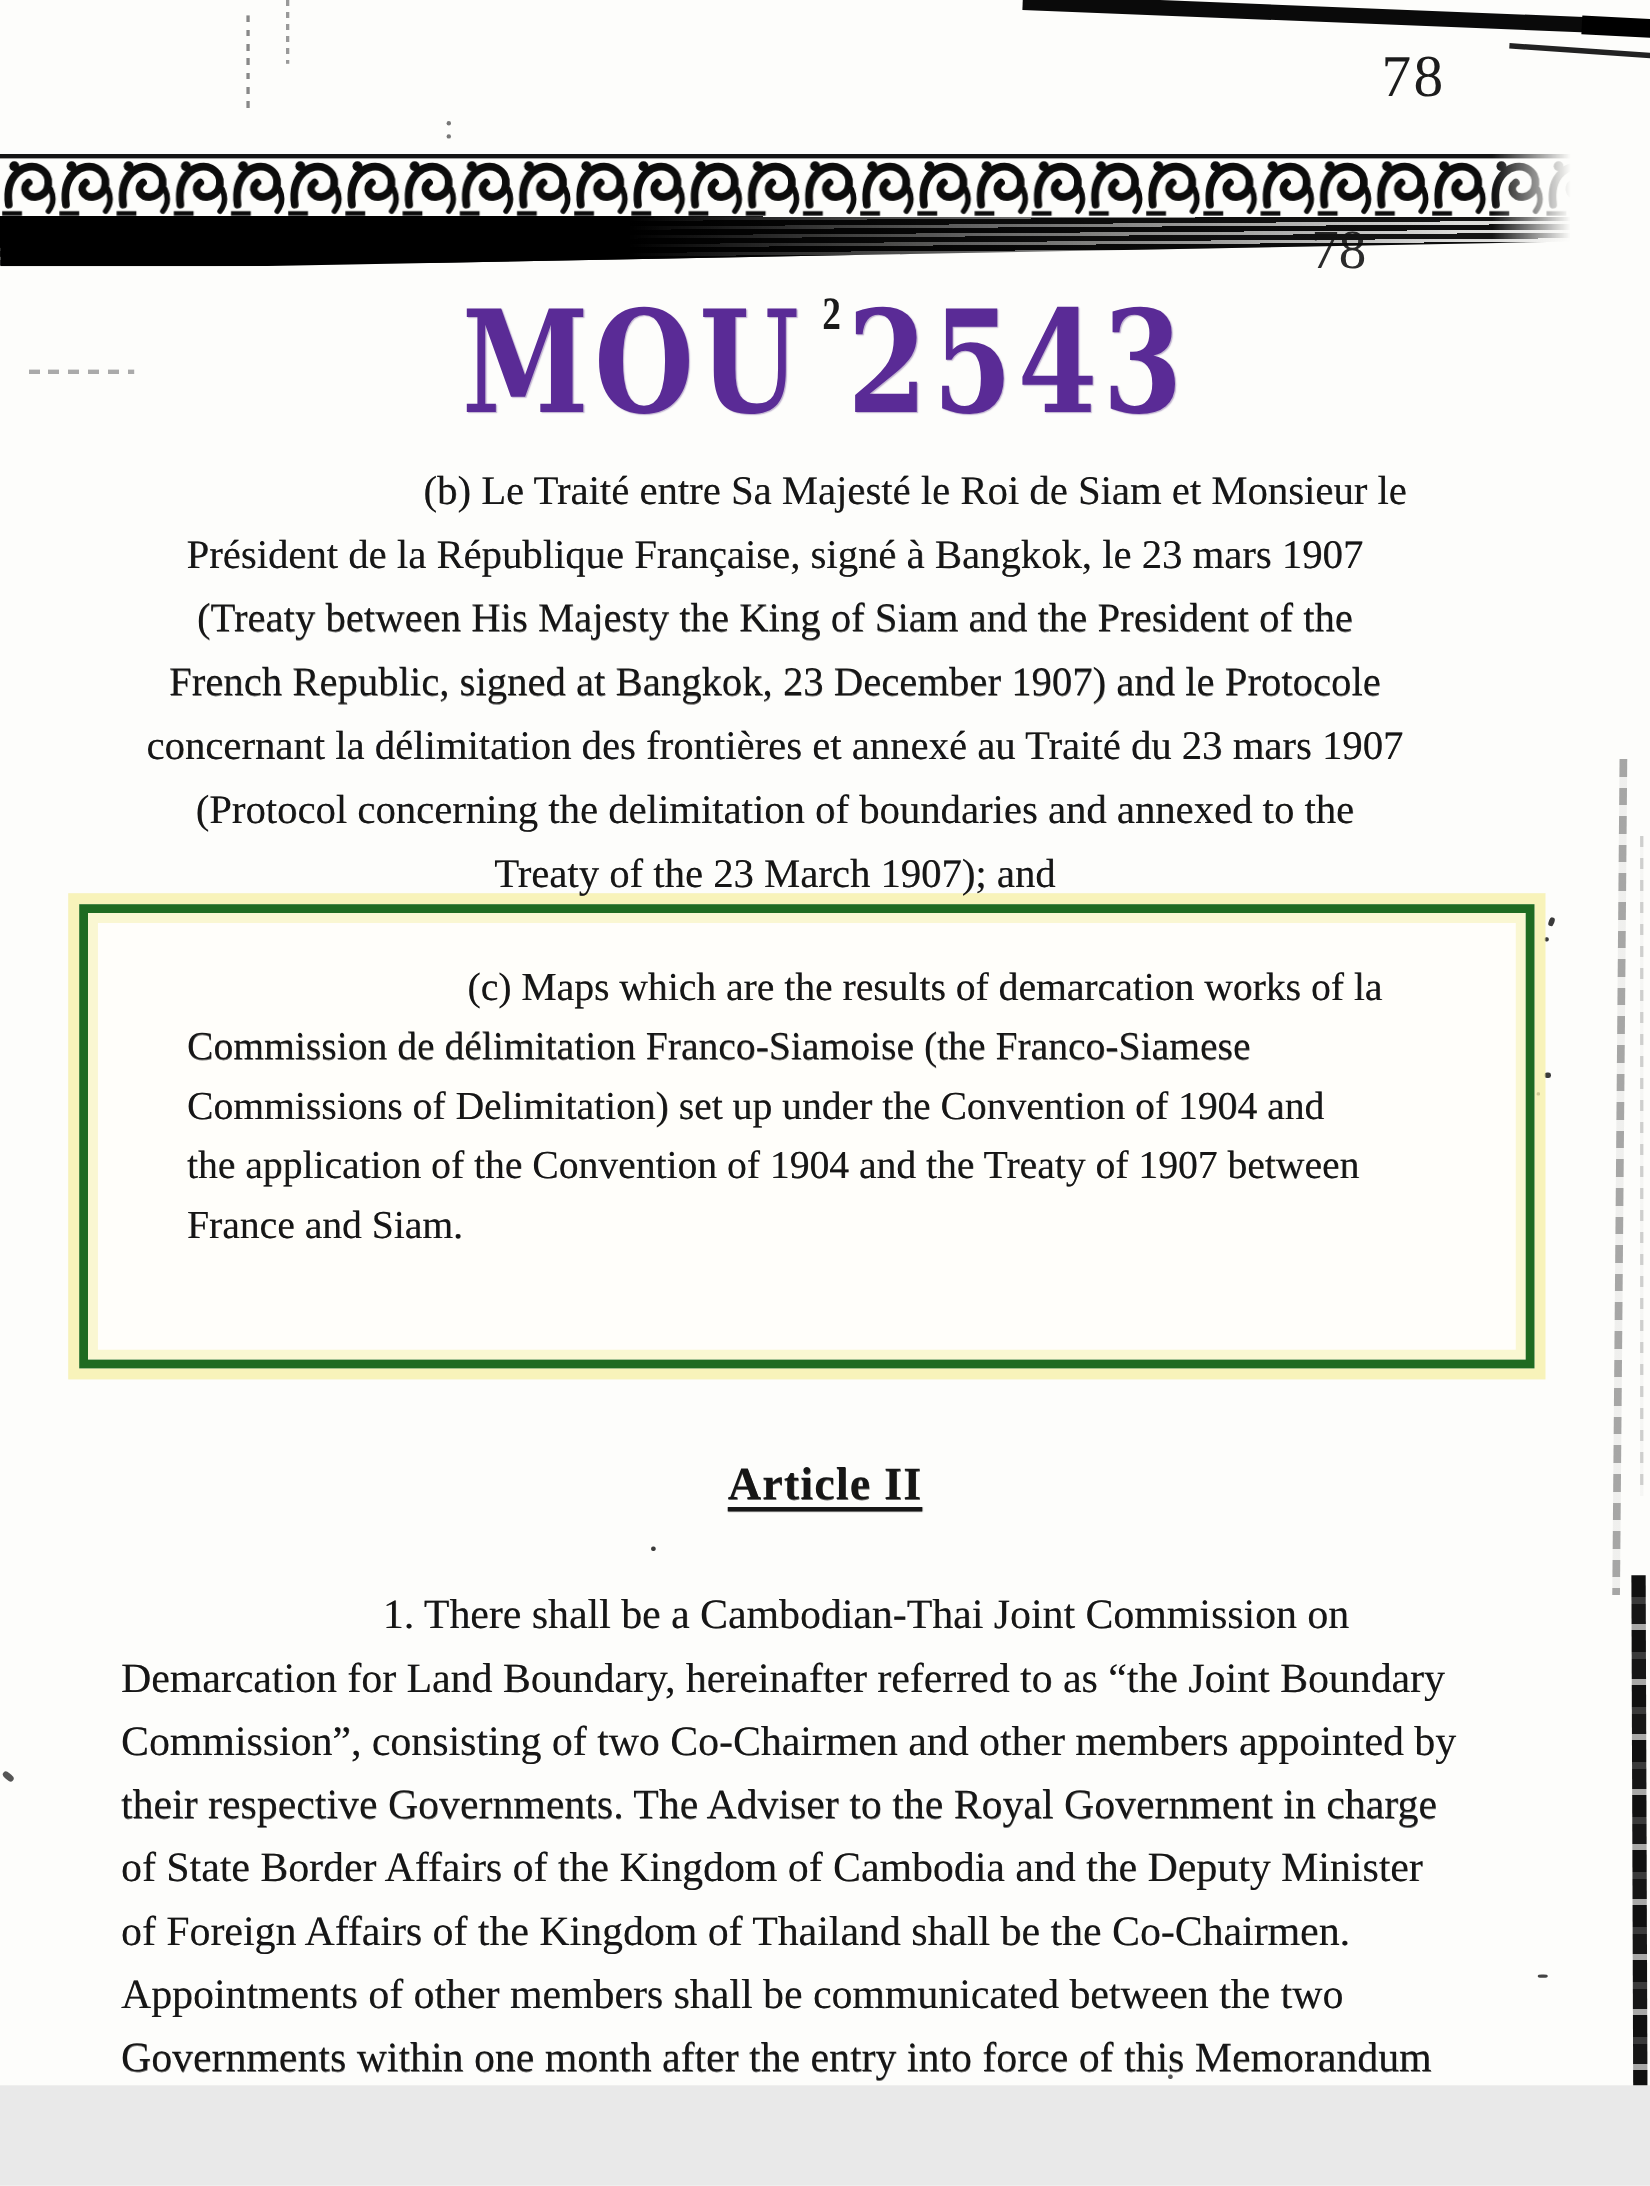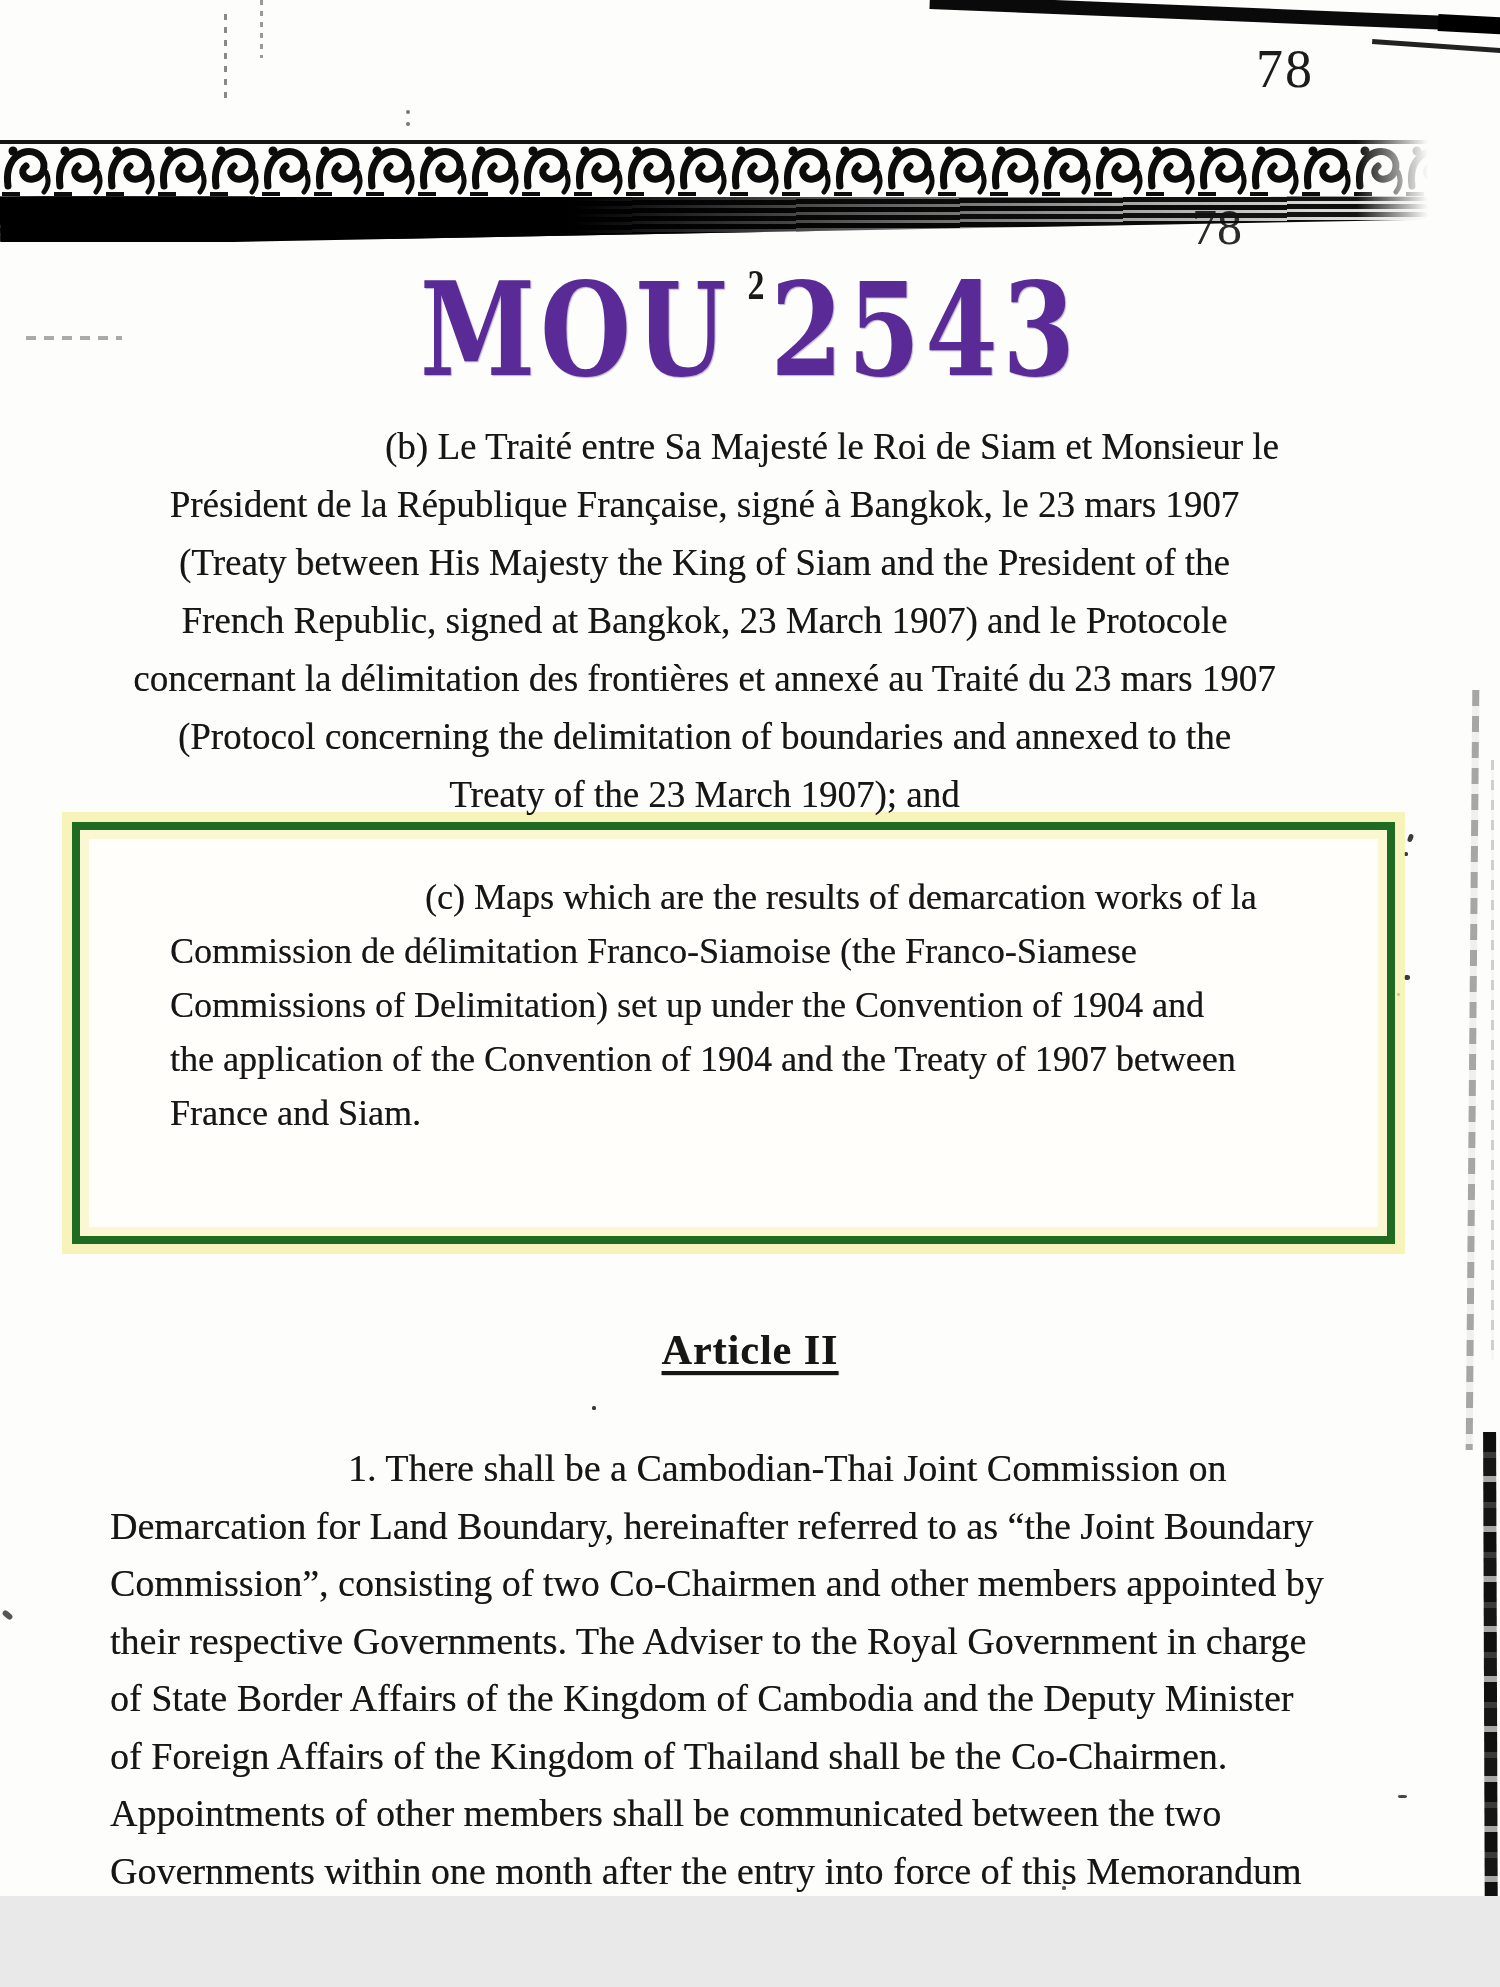--- a/index.html
+++ b/index.html
@@ -109,21 +109,21 @@
   </div>
 
   <div class="abs heading" style="color:#5a2b96;">
     <span>MOU</span><span class="sup" style="color:#1a1a1a;">2</span><span>2543</span>
   </div>
 
   <div class="abs para para-b">
     <div class="line">(b)  Le Traité entre Sa Majesté le Roi de Siam et Monsieur le</div>
     <div class="line">Président de la République Française, signé à Bangkok, le 23 mars 1907</div>
     <div class="line">(Treaty between His Majesty the King of Siam and the President of the</div>
-    <div class="line">French Republic, signed at Bangkok, 23 March 1907) and le Protocole</div>
+    <div class="line">French Republic, signed at Bangkok, 23 December 1907) and le Protocole</div>
     <div class="line">concernant la délimitation des frontières et annexé au Traité du 23 mars 1907</div>
     <div class="line">(Protocol concerning the delimitation of boundaries and annexed to the</div>
     <div class="line">Treaty of the 23 March 1907); and</div>
   </div>
 
   <div class="abs green-box">
     <div class="box-text">
       <div class="line">(c)  Maps which are the results of demarcation works of la</div>
       <div class="line">Commission de délimitation Franco-Siamoise (the Franco-Siamese</div>
       <div class="line">Commissions of Delimitation) set up under the Convention of 1904 and</div>

